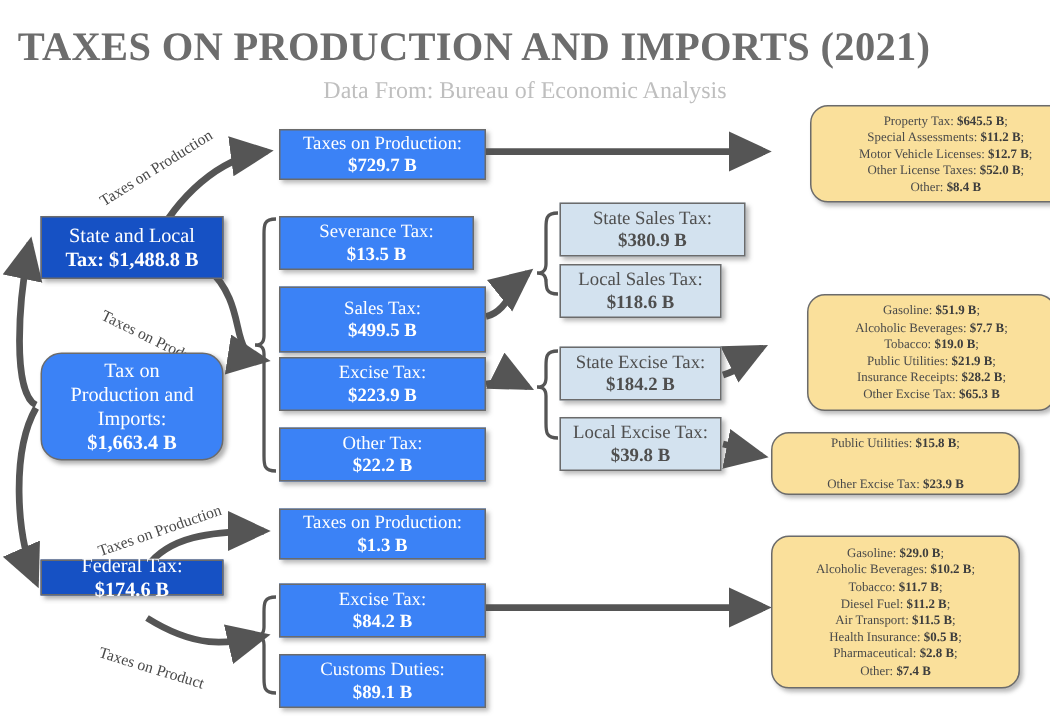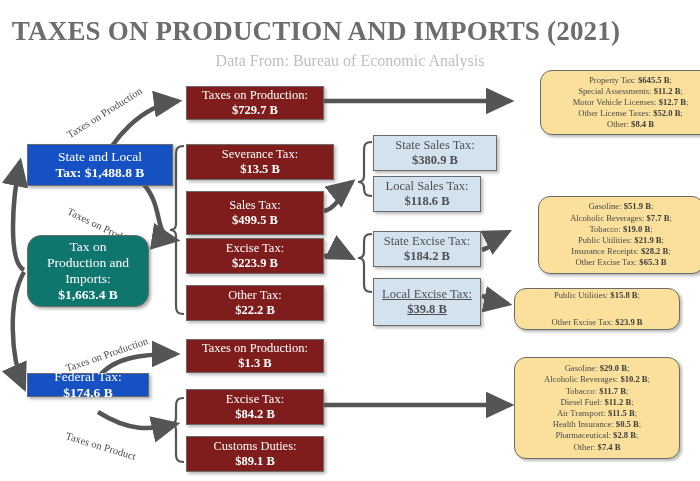--- a/index.html
+++ b/index.html
@@ -29,27 +29,27 @@
         align-items:center;justify-content:center;text-align:center;}
 
   
   .n-darkblue{
     background:#1651c4;border:1.5px solid #6b6b6b;color:#ffffff;
     font-size:13.5px;line-height:16px;
     box-shadow:2px 2px 3px rgba(80,80,80,.45);
   }
   
   .n-green{
-    background:#0f766e;border:1.5px solid #6b6b6b;color:#ffffff;
+    background:#3b82f6;border:1.5px solid #6b6b6b;color:#ffffff;
     border-radius:14px;font-size:13.5px;line-height:16px;
     box-shadow:2px 2px 3px rgba(80,80,80,.45);
   }
   
   .n-blue{
-    background:#7f1d1d;border:1.5px solid #6b6b6b;color:#ffffff;
+    background:#3b82f6;border:1.5px solid #6b6b6b;color:#ffffff;
     font-size:12.5px;line-height:15px;
     box-shadow:2px 2px 3px rgba(80,80,80,.4);
   }
   
   .n-lightblue{
     background:#d3e2ef;border:1.5px solid #6b6b6b;color:#4f4f4f;
     font-size:12.5px;line-height:15px;
     box-shadow:2px 2px 3px rgba(80,80,80,.4);
   }
   
@@ -124,21 +124,21 @@
       <path d="M184,398 C176,398 176,402 176,408 L176,418 C176,424 172,424 170,424
                C172,424 176,424 176,430 L176,452 C176,458 176,462 184,462"></path>
     </g>
   </svg>
 
   <div class="edgelabel" style="left:68px;top:130px;transform:rotate(-32deg);">Taxes on Production</div>
   <div class="edgelabel" style="left:68px;top:205px;transform:rotate(26deg);">Taxes on Product</div>
   <div class="edgelabel" style="left:66px;top:363px;transform:rotate(-19deg);">Taxes on Production</div>
   <div class="edgelabel" style="left:66px;top:430px;transform:rotate(17deg);">Taxes on Product</div>
 
-  <div class="node n-darkblue" style="left:27px;top:144px;width:146px;height:42px;">
+  <div class="node n-darkblue" style="left:27px;top:144px;width:122px;height:42px;">
     <div class="nline1">State and Local</div>
     <div class="nline2">Tax: $1,488.8 B</div>
   </div>
 
   <div class="node n-green" style="left:27px;top:235px;width:122px;height:72px;">
     <div class="nline1">Tax on</div>
     <div class="nline1">Production and</div>
     <div class="nline1">Imports:</div>
     <div class="nline2">$1,663.4 B</div>
   </div>
@@ -146,21 +146,21 @@
   <div class="node n-darkblue" style="left:27px;top:373px;width:122px;height:24px;">
     <div class="nline1">Federal Tax:</div>
     <div class="nline2">$174.6 B</div>
   </div>
 
   <div class="node n-blue" style="left:186px;top:86px;width:138px;height:34px;">
     <div class="nline1">Taxes on Production:</div>
     <div class="nline2">$729.7 B</div>
   </div>
 
-  <div class="node n-blue" style="left:186px;top:144px;width:148px;height:36px;">
+  <div class="node n-blue" style="left:186px;top:144px;width:130px;height:36px;">
     <div class="nline1">Severance Tax:</div>
     <div class="nline2">$13.5 B</div>
   </div>
 
   <div class="node n-blue" style="left:186px;top:191px;width:138px;height:44px;">
     <div class="nline1">Sales Tax:</div>
     <div class="nline2">$499.5 B</div>
   </div>
 
   <div class="node n-blue" style="left:186px;top:238px;width:138px;height:36px;">
@@ -181,21 +181,21 @@
   <div class="node n-lightblue" style="left:373px;top:176px;width:108px;height:36px;">
     <div class="nline1">Local Sales Tax:</div>
     <div class="nline2">$118.6 B</div>
   </div>
 
   <div class="node n-lightblue" style="left:373px;top:231px;width:108px;height:36px;">
     <div class="nline1">State Excise Tax:</div>
     <div class="nline2">$184.2 B</div>
   </div>
 
-  <div class="node n-lightblue" style="left:373px;top:278px;width:108px;height:48px;text-decoration:underline;">
+  <div class="node n-lightblue" style="left:373px;top:278px;width:108px;height:36px;">
     <div class="nline1">Local Excise Tax:</div>
     <div class="nline2">$39.8 B</div>
   </div>
 
   <div class="node n-blue" style="left:186px;top:339px;width:138px;height:34px;">
     <div class="nline1">Taxes on Production:</div>
     <div class="nline2">$1.3 B</div>
   </div>
 
   <div class="node n-blue" style="left:186px;top:389px;width:138px;height:36px;">

